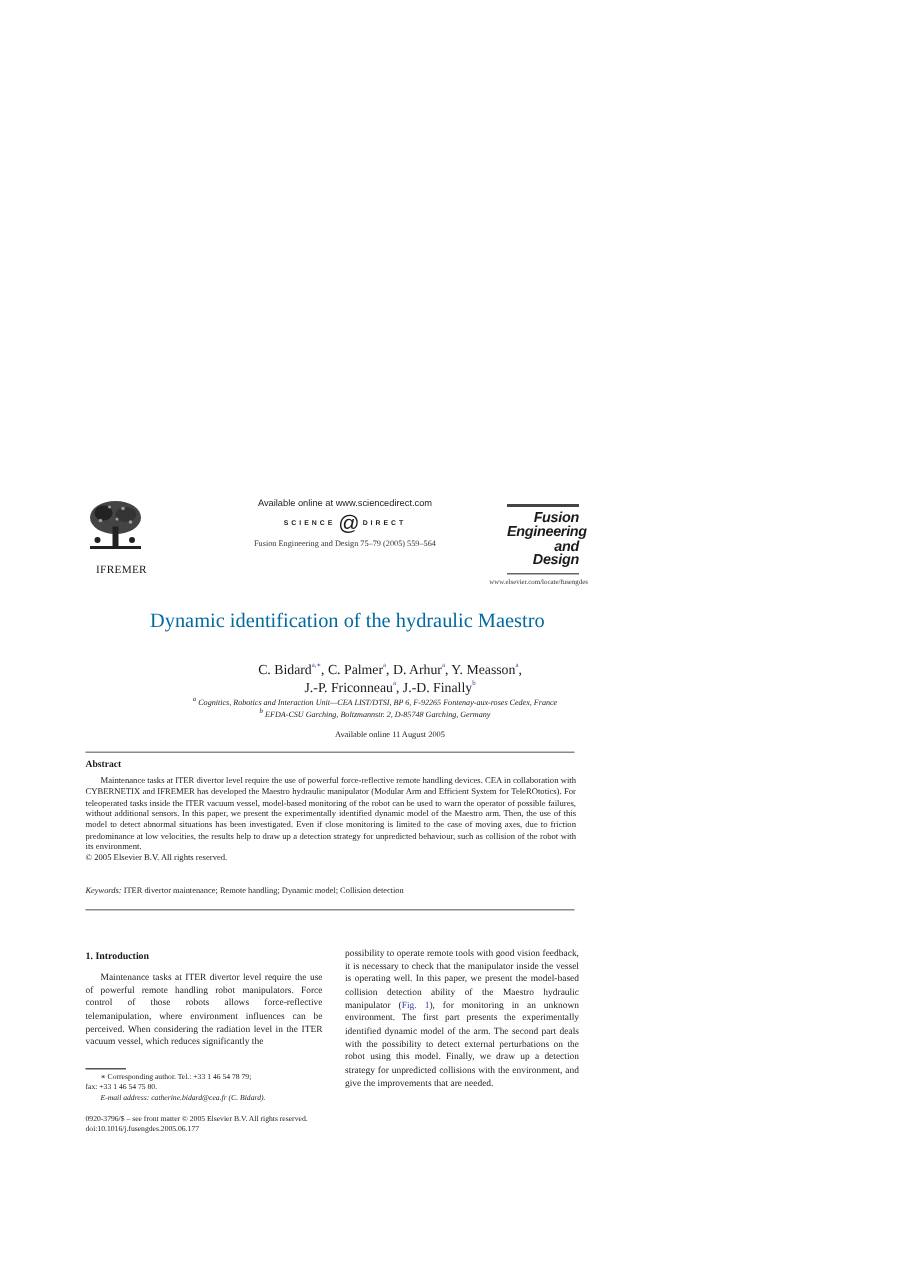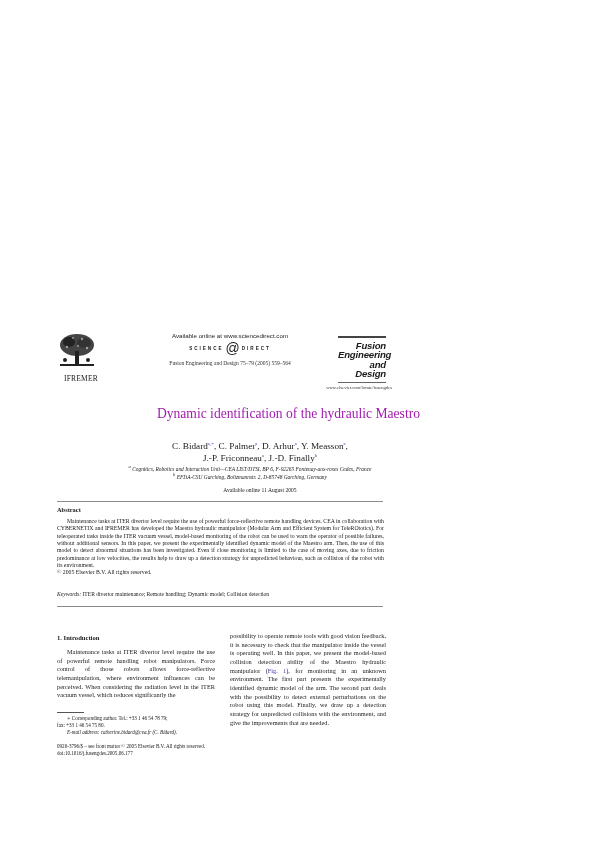--- a/index.html
+++ b/index.html
@@ -19,21 +19,21 @@
   #center-header .sd { font-size:4.6px; letter-spacing:2px; font-weight:bold; margin-top:3px; display:flex; align-items:center; justify-content:center; gap:2px;}
   #center-header .sd .at { font-size:14px; font-weight:normal; letter-spacing:0; line-height:12px; }
   #center-header .journalref { font-size:5.5px; margin-top:6px; color:#333; }
   #fed-logo { left:338px; top:336px; width:48px; }
   #fed-logo .bar { height:2px; background:#444; }
   #fed-logo .name { font-size:9.6px; font-weight:bold; line-height:9.4px; text-align:right; margin-top:3px; letter-spacing:-0.2px;font-style:italic; }
   #fed-logo .bar2 { height:1px; background:#666; margin-top:3px; }
   #fed-logo .url { font-size:4.6px; margin-top:2px; margin-left:-16px; width:70px; text-align:right; color:#333; }
 
   
-  #title { left:100px; top:406px; width:320px; text-align:right; font-size:13.6px; line-height:15.6px; color:#a21caf; }
+  #title { left:100px; top:406px; width:320px; text-align:left; font-size:13.6px; line-height:15.6px; color:#0369a1; }
   #authors { left:100px; top:440px; width:320px; text-align:center; font-size:9.2px; line-height:12px; }
   #affils { left:60px; top:466px; width:380px; text-align:center; font-size:5.4px; line-height:7.5px; font-style:italic; }
   #available { left:100px; top:487px; width:320px; text-align:center; font-size:5.6px; }
   .rule { position:absolute; left:57px; width:326px; height:1px; background:#8a8a8a; }
 
   
   #abstract-head { left:57px; top:506px; font-size:6.4px; font-weight:bold; }
   #abstract-body { left:57px; top:518px; width:327px; font-size:5.75px; line-height:7.35px; text-align:justify; }
   #abstract-body p { margin:0; text-indent:10px; }
   #copyright { display:block; }

